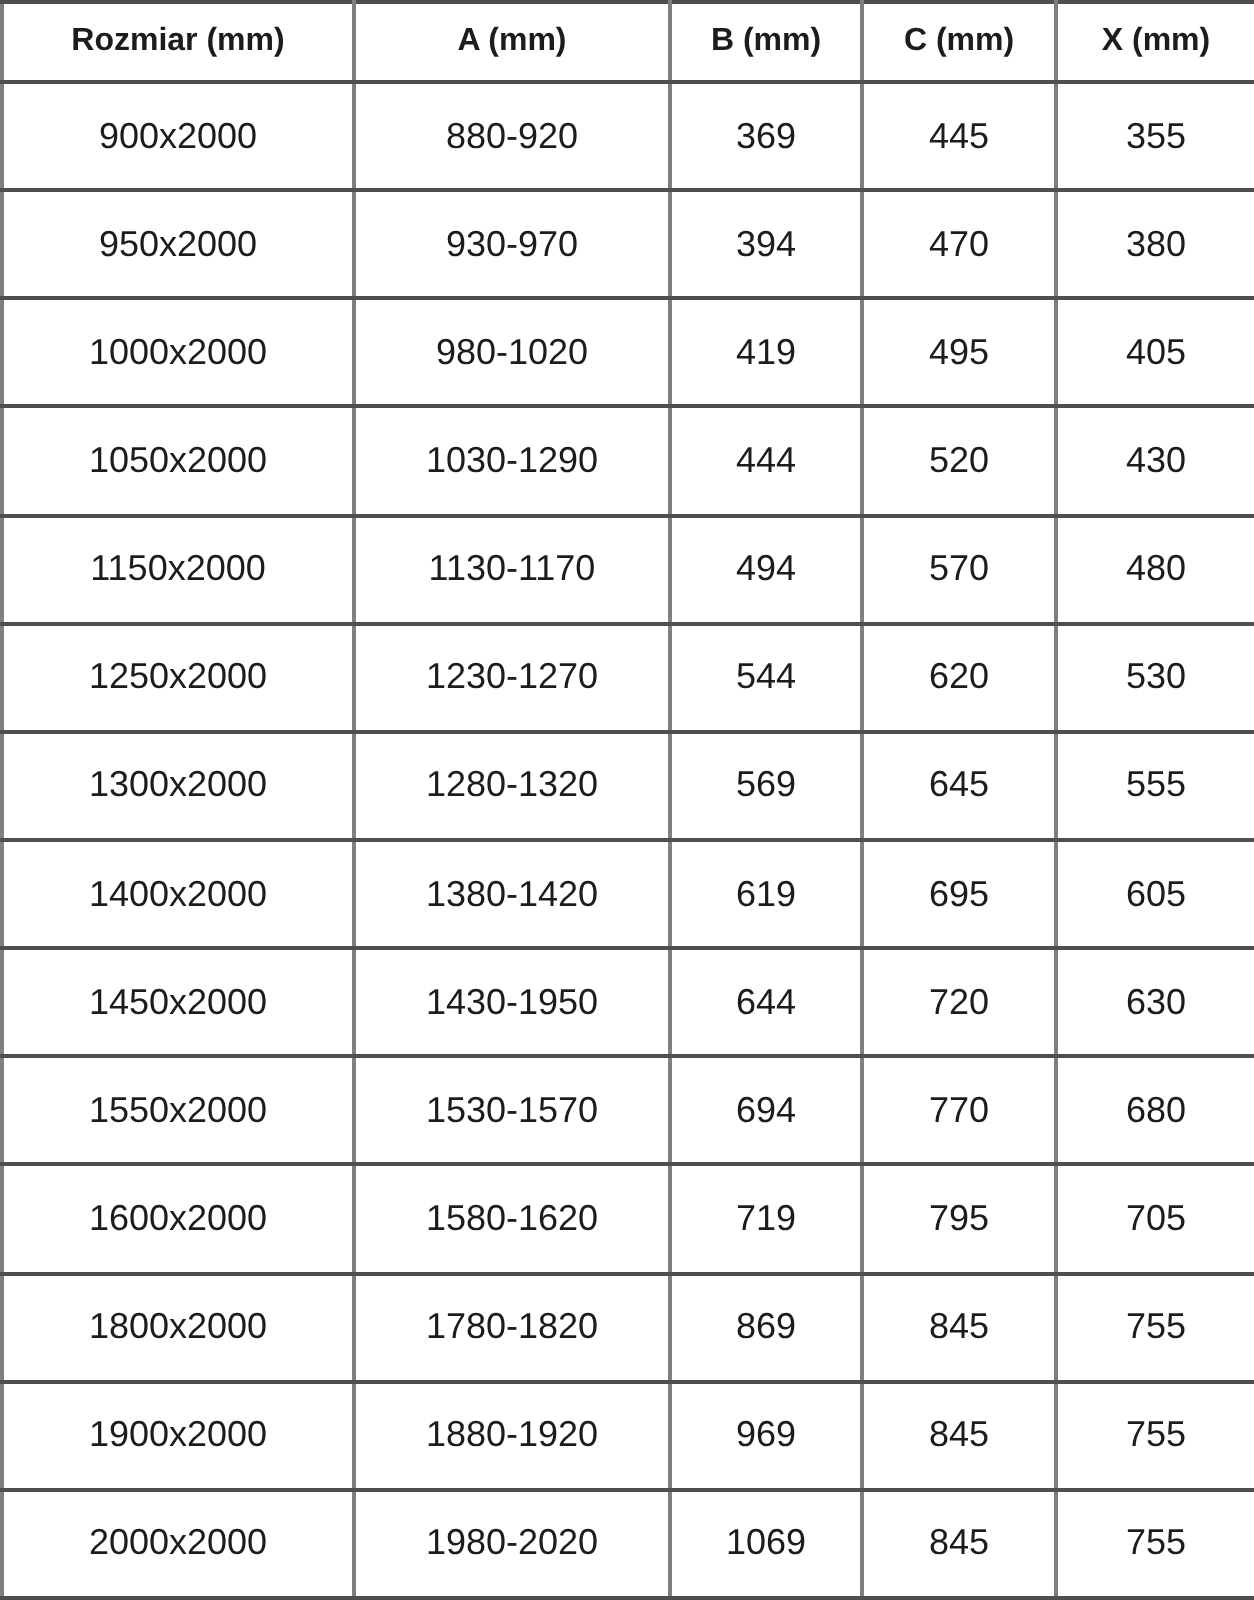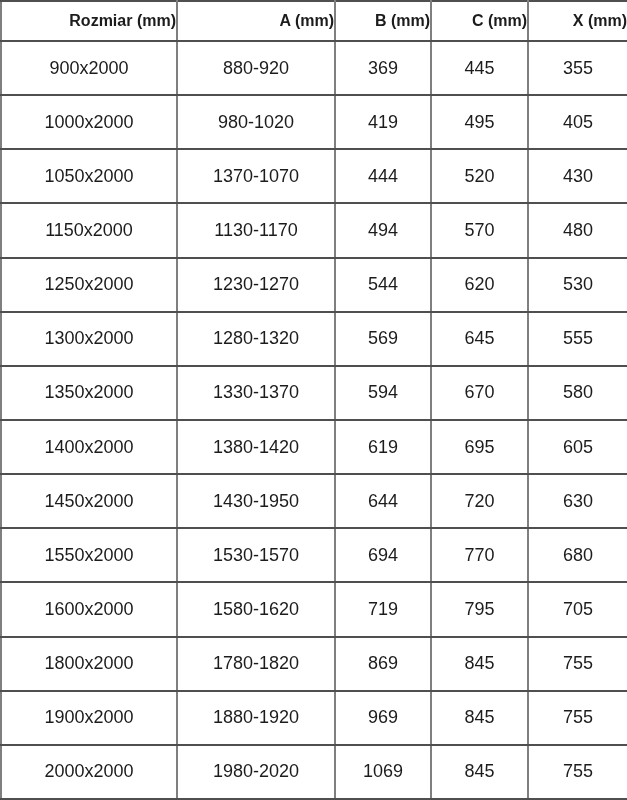--- a/index.html
+++ b/index.html
@@ -38,21 +38,20 @@
     vertical-align: middle;
     padding: 0;
     height: 40px;
     background: var(--bg);
     white-space: nowrap;
     overflow: hidden;
   }
   table.size-table th {
     font-size: 16px;
     font-weight: bold;
-    text-align: right;
   }
   table.size-table td {
     font-size: 18px;
     font-weight: normal;
   }
 </style>
 </head>
 <body>
 
 <div class="page">
@@ -75,29 +74,36 @@
     </thead>
     <tbody>
         <tr>
           <td>900x2000</td>
           <td>880-920</td>
           <td>369</td>
           <td>445</td>
           <td>355</td>
         </tr>
         <tr>
+          <td>950x2000</td>
+          <td>930-970</td>
+          <td>394</td>
+          <td>470</td>
+          <td>380</td>
+        </tr>
+        <tr>
           <td>1000x2000</td>
           <td>980-1020</td>
           <td>419</td>
           <td>495</td>
           <td>405</td>
         </tr>
         <tr>
           <td>1050x2000</td>
-          <td>1370-1070</td>
+          <td>1030-1290</td>
           <td>444</td>
           <td>520</td>
           <td>430</td>
         </tr>
         <tr>
           <td>1150x2000</td>
           <td>1130-1170</td>
           <td>494</td>
           <td>570</td>
           <td>480</td>
@@ -108,27 +114,20 @@
           <td>544</td>
           <td>620</td>
           <td>530</td>
         </tr>
         <tr>
           <td>1300x2000</td>
           <td>1280-1320</td>
           <td>569</td>
           <td>645</td>
           <td>555</td>
-        </tr>
-        <tr>
-          <td>1350x2000</td>
-          <td>1330-1370</td>
-          <td>594</td>
-          <td>670</td>
-          <td>580</td>
         </tr>
         <tr>
           <td>1400x2000</td>
           <td>1380-1420</td>
           <td>619</td>
           <td>695</td>
           <td>605</td>
         </tr>
         <tr>
           <td>1450x2000</td>

